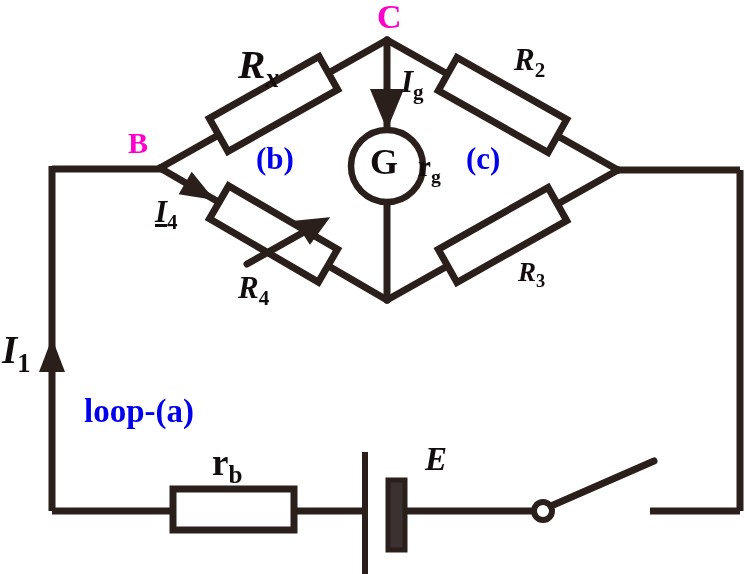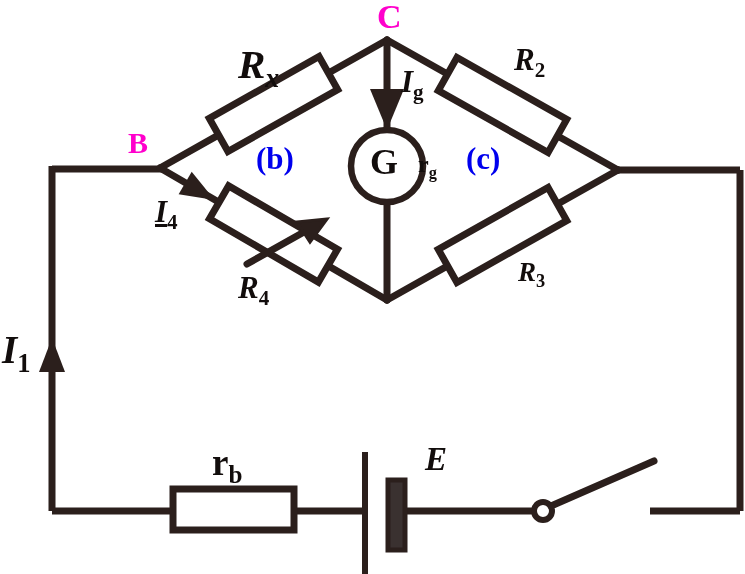--- a/index.html
+++ b/index.html
@@ -155,20 +155,21 @@
     <g fill="#2b1f1c">
       <path d="M 387 130 L 404 89 L 370 89 Z"></path>
     </g>
   </svg>
 
   <div class="lbl lbl-node" style="left:377px; top:0px; font-size:34px;">C</div>
 
   <div class="lbl lbl-node" style="left:128px; top:128px; font-size:30px;">B</div>
 
 
+  <div class="lbl lbl-loop" style="left:84px; top:395px; font-size:33px;">loop-(a)</div>
 
   <div class="lbl lbl-loop" style="left:256px; top:143px; font-size:31px;">(b)</div>
 
   <div class="lbl lbl-loop" style="left:466px; top:143px; font-size:31px;">(c)</div>
 
   <div class="lbl lbl-comp" style="left:238px; top:44px; font-size:41px;">
     <span>R</span><span class="sub-i">x</span>
   </div>
 
   <div class="lbl lbl-comp" style="left:514px; top:44px; font-size:31px;">
@@ -184,21 +185,21 @@
   </div>
 
   <div class="lbl lbl-comp-up" style="left:212px; top:444px; font-size:37px;">
     <span>r</span><span class="sub">b</span>
   </div>
 
   <div class="lbl lbl-comp" style="left:425px; top:443px; font-size:33px;">E</div>
 
   <div class="lbl lbl-comp-up" style="left:370px; top:144px; font-size:36px;">G</div>
 
-  <div class="lbl lbl-comp-up" style="left:418px; top:152px; font-size:24px;">
+  <div class="lbl lbl-comp-up" style="left:418px; top:152px; font-size:29px;">
     <span>r</span><span class="sub">g</span>
   </div>
 
   <div class="lbl lbl-comp" style="left:2px; top:330px; font-size:39px;">
     <span>I</span><span class="sub">1</span>
   </div>
 
   <div class="lbl lbl-comp" style="left:155px; top:196px; font-size:31px;text-decoration:underline;">
     <span>I</span><span class="sub">4</span>
   </div>

